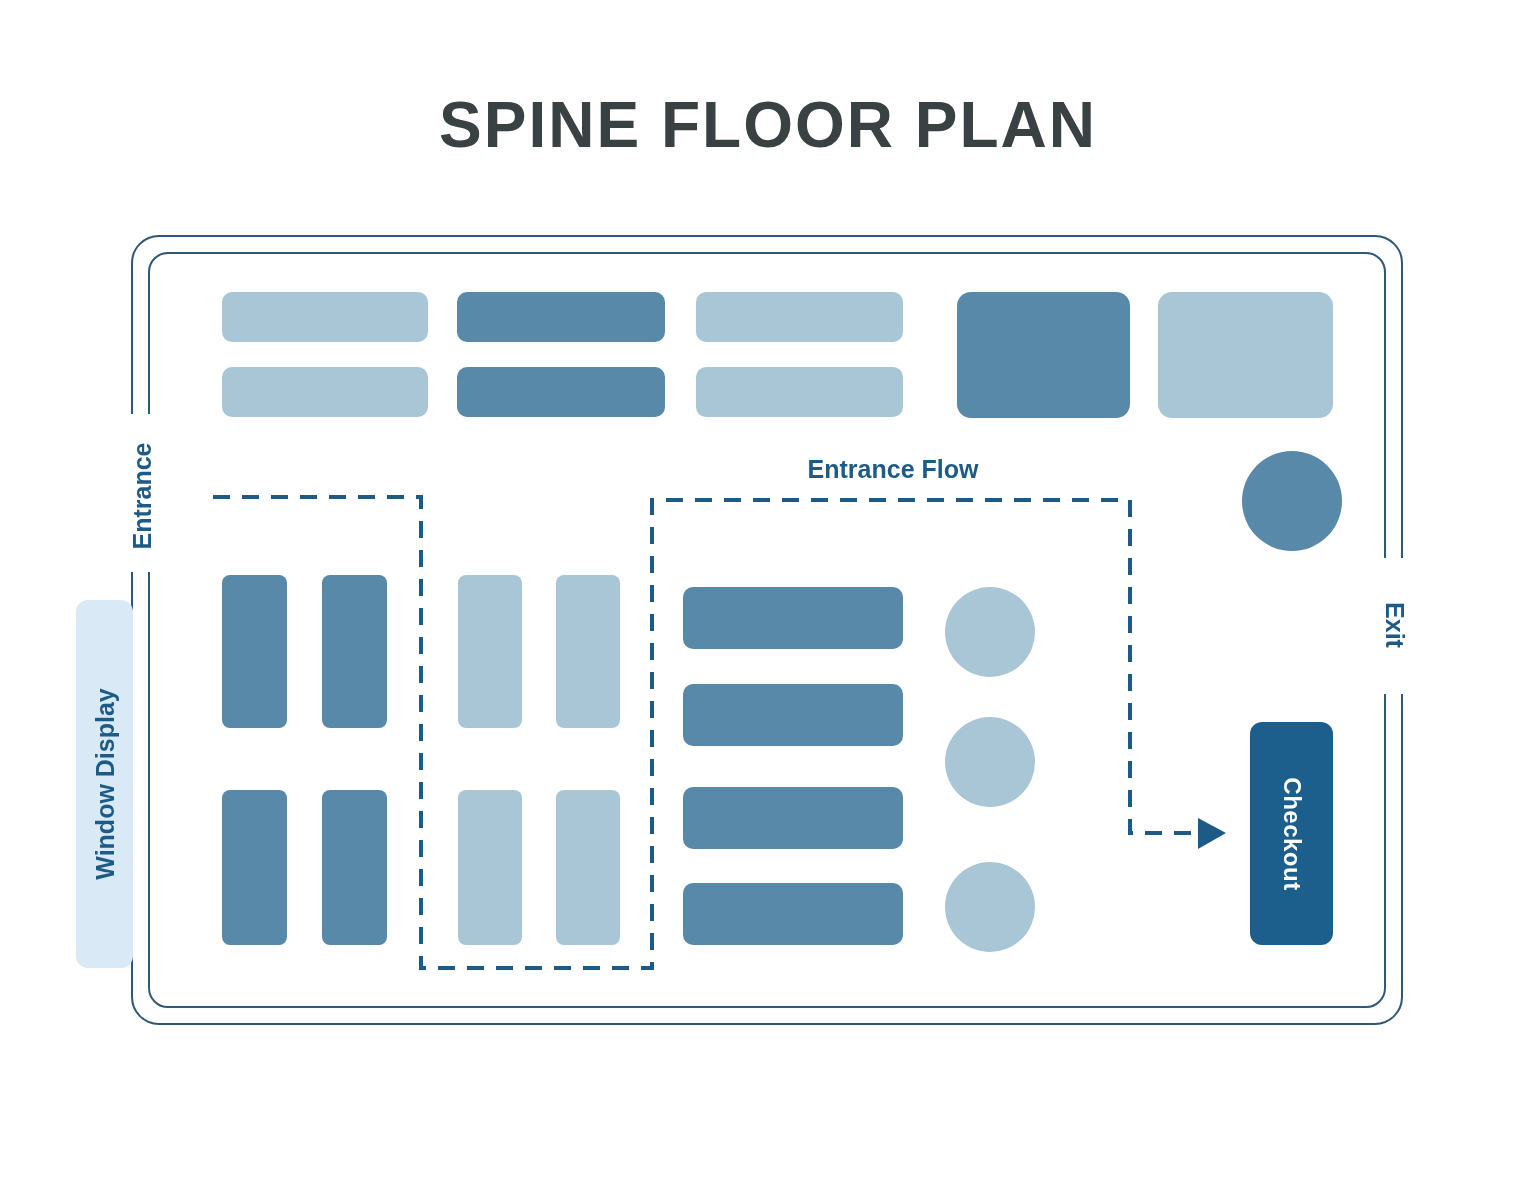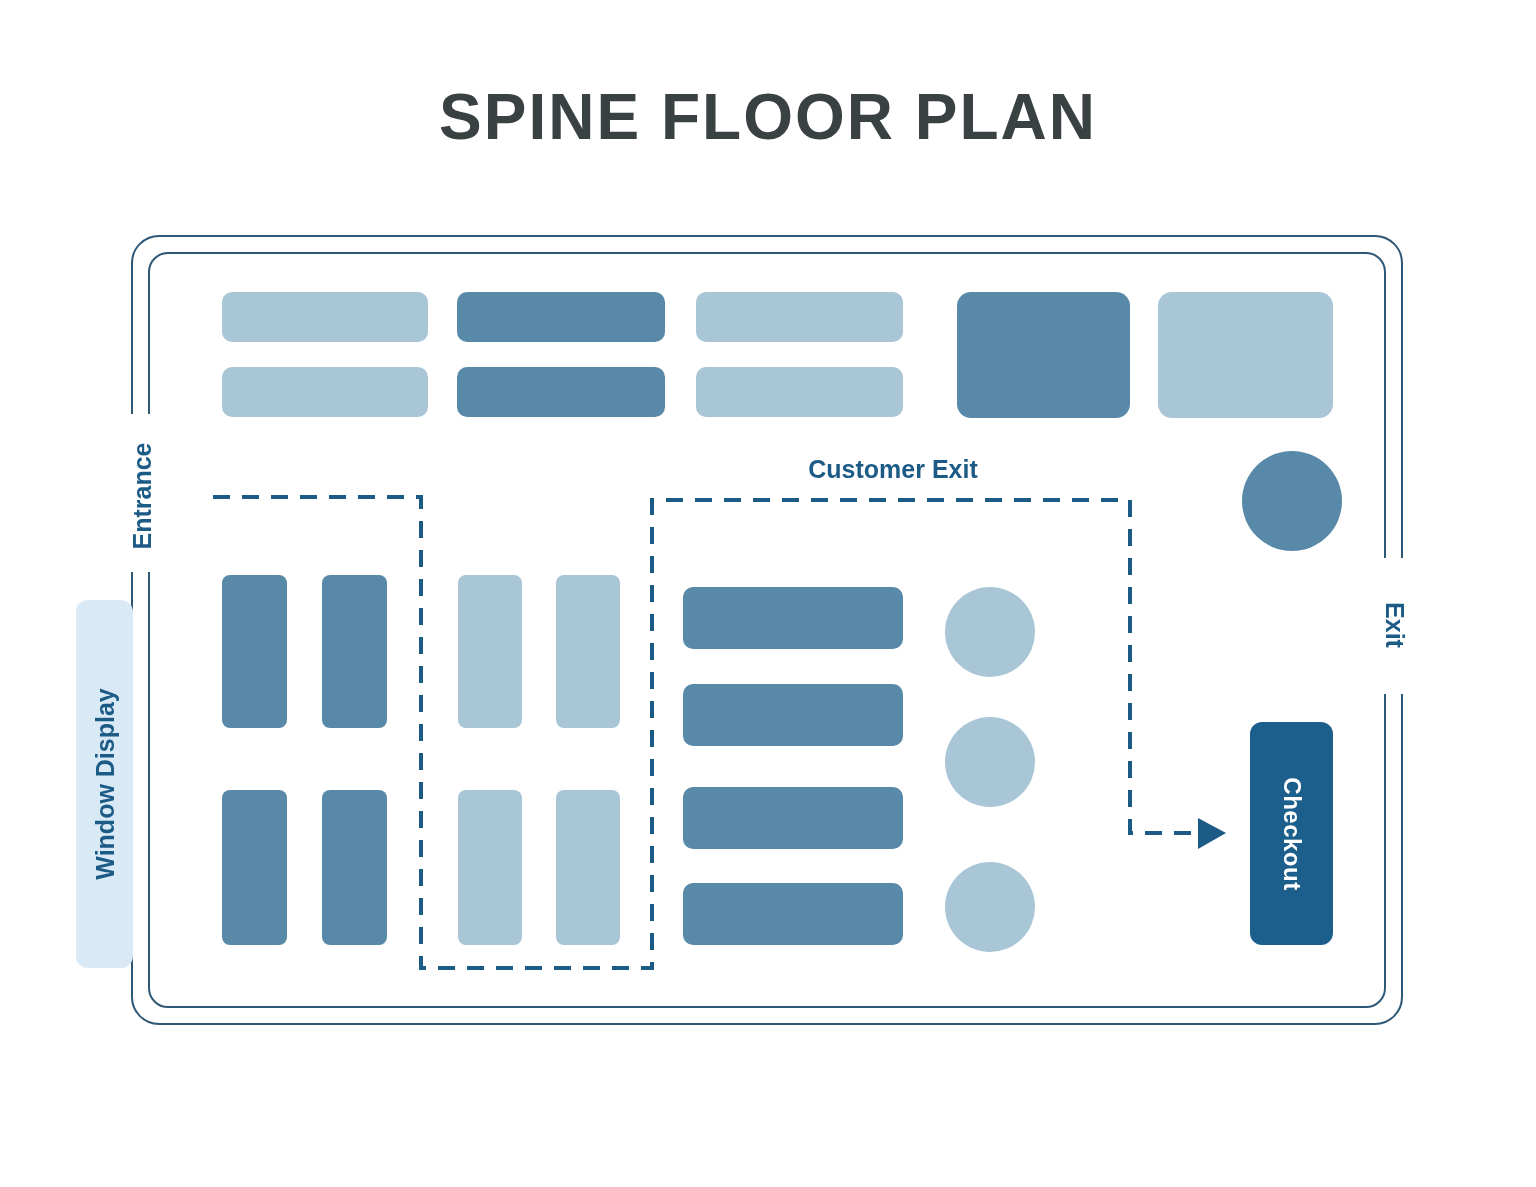--- a/index.html
+++ b/index.html
@@ -14,21 +14,21 @@
     --checkout-bg:#1d5f8c;
     --checkout-text:#ffffff;
   }
   html,body{margin:0;padding:0;background:var(--background);}
   .canvas{
     position:relative;width:1536px;height:1187px;overflow:hidden;
     background:var(--background);
     font-family:"Liberation Sans", sans-serif;
   }
   .page-title{
-    position:absolute;left:0;right:0;top:80px;margin:0;
+    position:absolute;left:0;right:0;top:80px;margin:8px;
     text-align:center;font-size:64px;font-weight:700;letter-spacing:2px;
     color:var(--title-text);
   }
   .outline{
     position:absolute;border:2.5px solid var(--border);
     background:transparent;z-index:1;
   }
   .outline.outer{left:131px;top:235px;width:1268px;height:786px;border-radius:28px;}
   .outline.inner{left:148px;top:252px;width:1234px;height:752px;border-radius:20px;}
   .gap-mask{position:absolute;background:var(--background);z-index:2;}
@@ -90,21 +90,21 @@
   <div class="fx lgt r10" style="left:222px;top:367px;width:206px;height:50px;"></div>
   <div class="fx med r10" style="left:457px;top:292px;width:208px;height:50px;"></div>
   <div class="fx med r10" style="left:457px;top:367px;width:208px;height:50px;"></div>
   <div class="fx lgt r10" style="left:696px;top:292px;width:207px;height:50px;"></div>
   <div class="fx lgt r10" style="left:696px;top:367px;width:207px;height:50px;"></div>
   <div class="fx med r14" style="left:957px;top:292px;width:173px;height:126px;"></div>
   <div class="fx lgt r14" style="left:1158px;top:292px;width:175px;height:126px;"></div>
 
   <div class="fx med circle" style="left:1242px;top:451px;width:100px;height:100px;"></div>
 
-  <div class="flow-label">Customer Exit</div>
+  <div class="flow-label">Entrance Flow</div>
   <svg class="flow-svg" viewBox="0 0 1536 1187" xmlns="http://www.w3.org/2000/svg">
     <path d="M213,497 L421,497 L421,968 L652,968 L652,500 L1130,500 L1130,833 L1194,833"></path>
     <polygon points="1198,818 1226,833 1198,849"></polygon>
   </svg>
 
   <div class="fx med r8" style="left:222px;top:575px;width:65px;height:153px;"></div>
   <div class="fx med r8" style="left:322px;top:575px;width:65px;height:153px;"></div>
   <div class="fx med r8" style="left:222px;top:790px;width:65px;height:155px;"></div>
   <div class="fx med r8" style="left:322px;top:790px;width:65px;height:155px;"></div>
 

